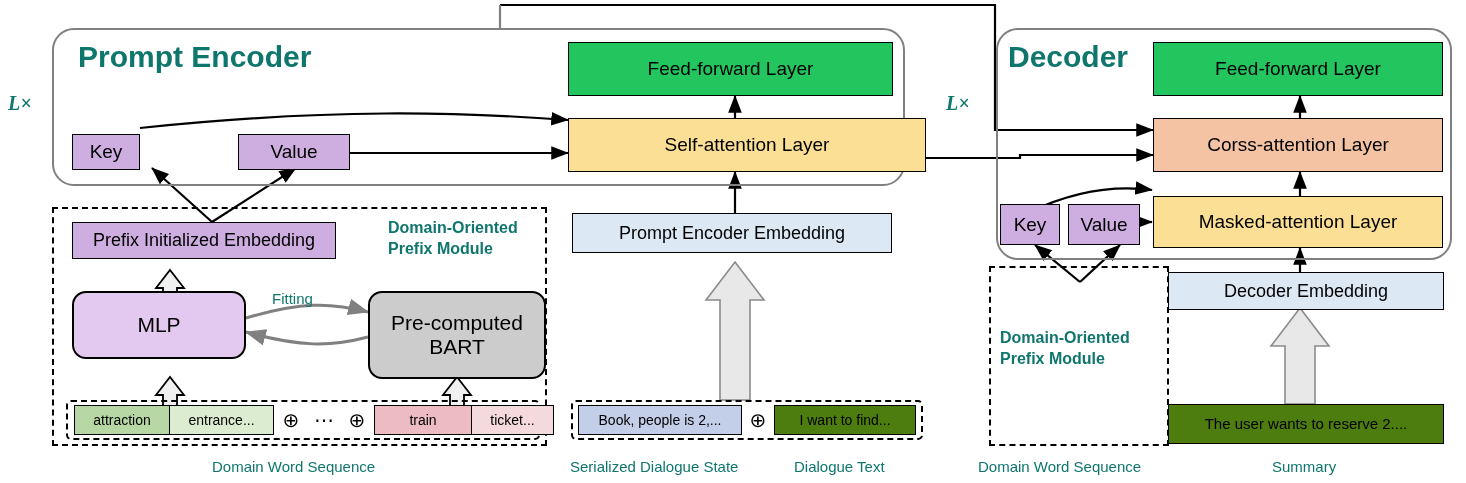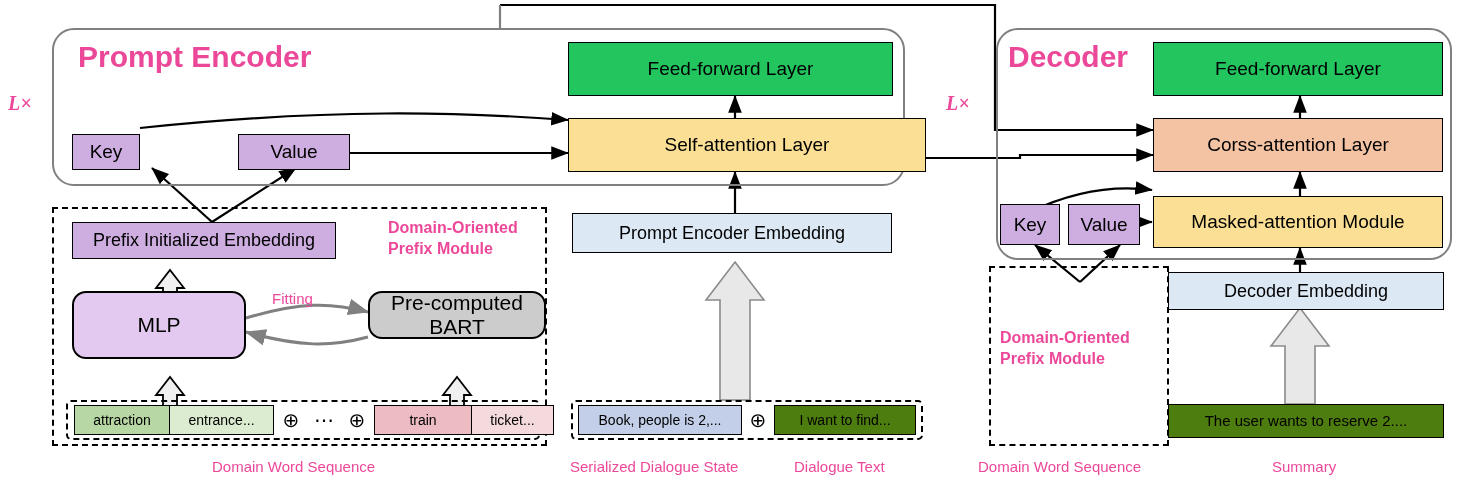--- a/index.html
+++ b/index.html
@@ -39,21 +39,21 @@
   .t-layer{font-size:19px;}
   .t-kv{font-size:19px;}
   .t-emb{font-size:18px;}
   .t-node{font-size:21px;}
   .t-mod{font-size:16px;font-weight:bold;line-height:1.3;}
   .t-tok{font-size:14px;}
   .t-cap{font-size:15px;}
   .t-fit{font-size:15px;}
   .t-L{font-size:20px;font-weight:bold;font-style:italic;font-family:"Liberation Serif",serif;}
 
-  .plain{position:absolute;color:#ec4899;display:flex;align-items:center;}
+  .plain{position:absolute;color:#0f766e;display:flex;align-items:center;}
   .tokrow{position:absolute;display:flex;align-items:stretch;}
   .tok{border:1.6px solid #000;display:flex;align-items:center;justify-content:center;
        font-size:14px;box-sizing:border-box;}
   .oplus{display:flex;align-items:center;justify-content:center;font-size:20px;}
 </style>
 </head>
 <body>
 
 <div id="stage">
 
@@ -128,38 +128,38 @@
   <div class="blk module" style="left:996px;top:28px;width:456px;height:232px;"></div>
 
   <div class="plain t-title" style="left:1008px;top:40px;">Decoder</div>
 
   <div class="plain t-L" style="left:946px;top:92px;">L×</div>
 
   <div class="blk rect c-blue t-layer" style="left:1153px;top:42px;width:290px;height:54px;">Feed-forward Layer</div>
 
   <div class="blk rect c-orange t-layer" style="left:1153px;top:118px;width:290px;height:54px;">Corss-attention Layer</div>
 
-  <div class="blk rect c-yellow t-layer" style="left:1153px;top:196px;width:290px;height:52px;">Masked-attention Module</div>
+  <div class="blk rect c-yellow t-layer" style="left:1153px;top:196px;width:290px;height:52px;">Masked-attention Layer</div>
 
   <div class="blk rect c-purple t-kv" style="left:1000px;top:204px;width:60px;height:41px;">Key</div>
 
   <div class="blk rect c-purple t-kv" style="left:1068px;top:204px;width:72px;height:41px;">Value</div>
 
   <div class="blk dashed" style="left:52px;top:207px;width:495px;height:239px;"></div>
 
   <div class="plain t-mod" style="left:388px;top:218px;width:150px;display:block;text-align:left;">
     <div>Domain-Oriented</div>
     <div>Prefix Module</div>
   </div>
 
   <div class="blk rect c-purple t-emb" style="left:72px;top:222px;width:264px;height:37px;">Prefix Initialized Embedding</div>
 
   <div class="blk round c-purple-l t-node" style="left:72px;top:291px;width:174px;height:68px;">MLP</div>
 
-  <div class="blk round c-gray t-node" style="left:368px;top:291px;width:178px;height:48px;flex-direction:column;">
+  <div class="blk round c-gray t-node" style="left:368px;top:291px;width:178px;height:88px;flex-direction:column;">
     <span>Pre-computed</span>
     <span>BART</span>
   </div>
 
   <div class="plain t-fit" style="left:272px;top:290px;">Fitting</div>
 
   <div class="blk dashed-thin" style="left:66px;top:400px;width:474px;height:40px;"></div>
 
   <div class="tokrow" style="left:74px;top:405px;height:30px;">
     <div class="tok c-green" style="width:96px;">attraction</div>
@@ -183,21 +183,21 @@
 
   <div class="blk dashed" style="left:989px;top:266px;width:180px;height:180px;"></div>
 
   <div class="plain t-mod" style="left:1000px;top:328px;width:160px;display:block;text-align:left;">
     <div>Domain-Oriented</div>
     <div>Prefix Module</div>
   </div>
 
   <div class="blk rect c-blue-l t-emb" style="left:1168px;top:272px;width:276px;height:38px;">Decoder Embedding</div>
 
-  <div class="blk rect c-blue-m2 t-tok" style="left:1168px;top:404px;width:276px;height:34px;font-size:15px;">The user wants to reserve 2....</div>
+  <div class="blk rect c-blue-m2 t-tok" style="left:1168px;top:404px;width:276px;height:40px;font-size:15px;">The user wants to reserve 2....</div>
 
   <div class="plain t-cap" style="left:212px;top:458px;">Domain Word Sequence</div>
   <div class="plain t-cap" style="left:570px;top:458px;">Serialized Dialogue State</div>
   <div class="plain t-cap" style="left:794px;top:458px;">Dialogue Text</div>
   <div class="plain t-cap" style="left:978px;top:458px;">Domain Word Sequence</div>
   <div class="plain t-cap" style="left:1272px;top:458px;">Summary</div>
 
 </div>
 
 </body></html>

